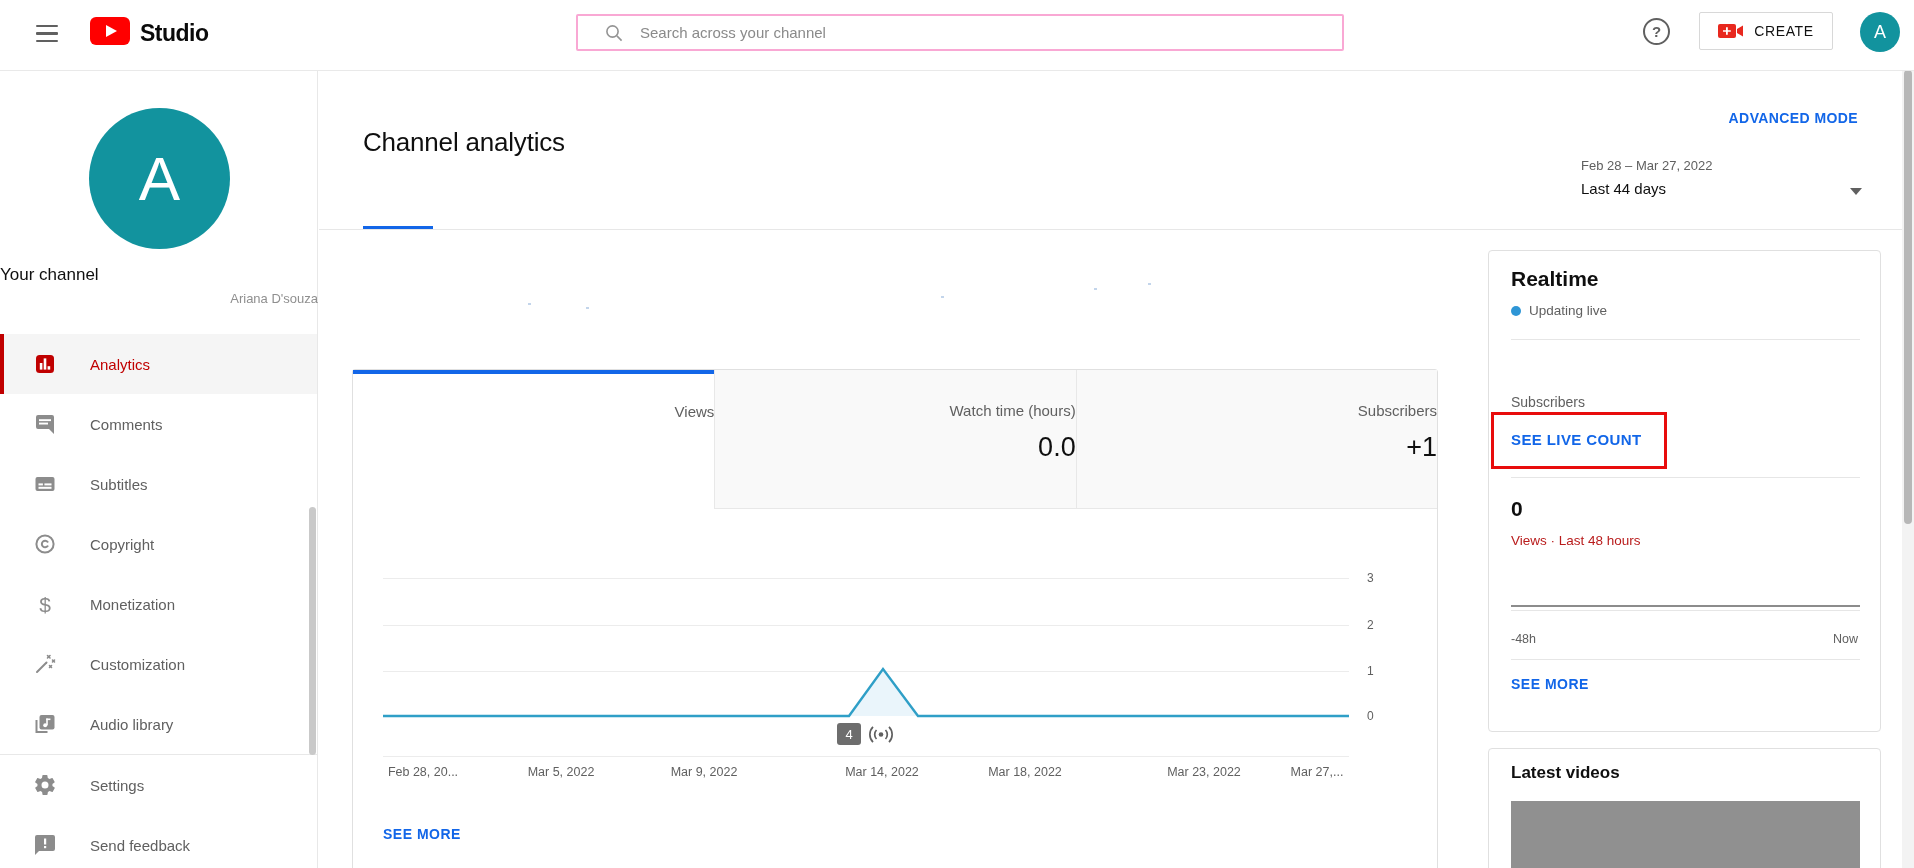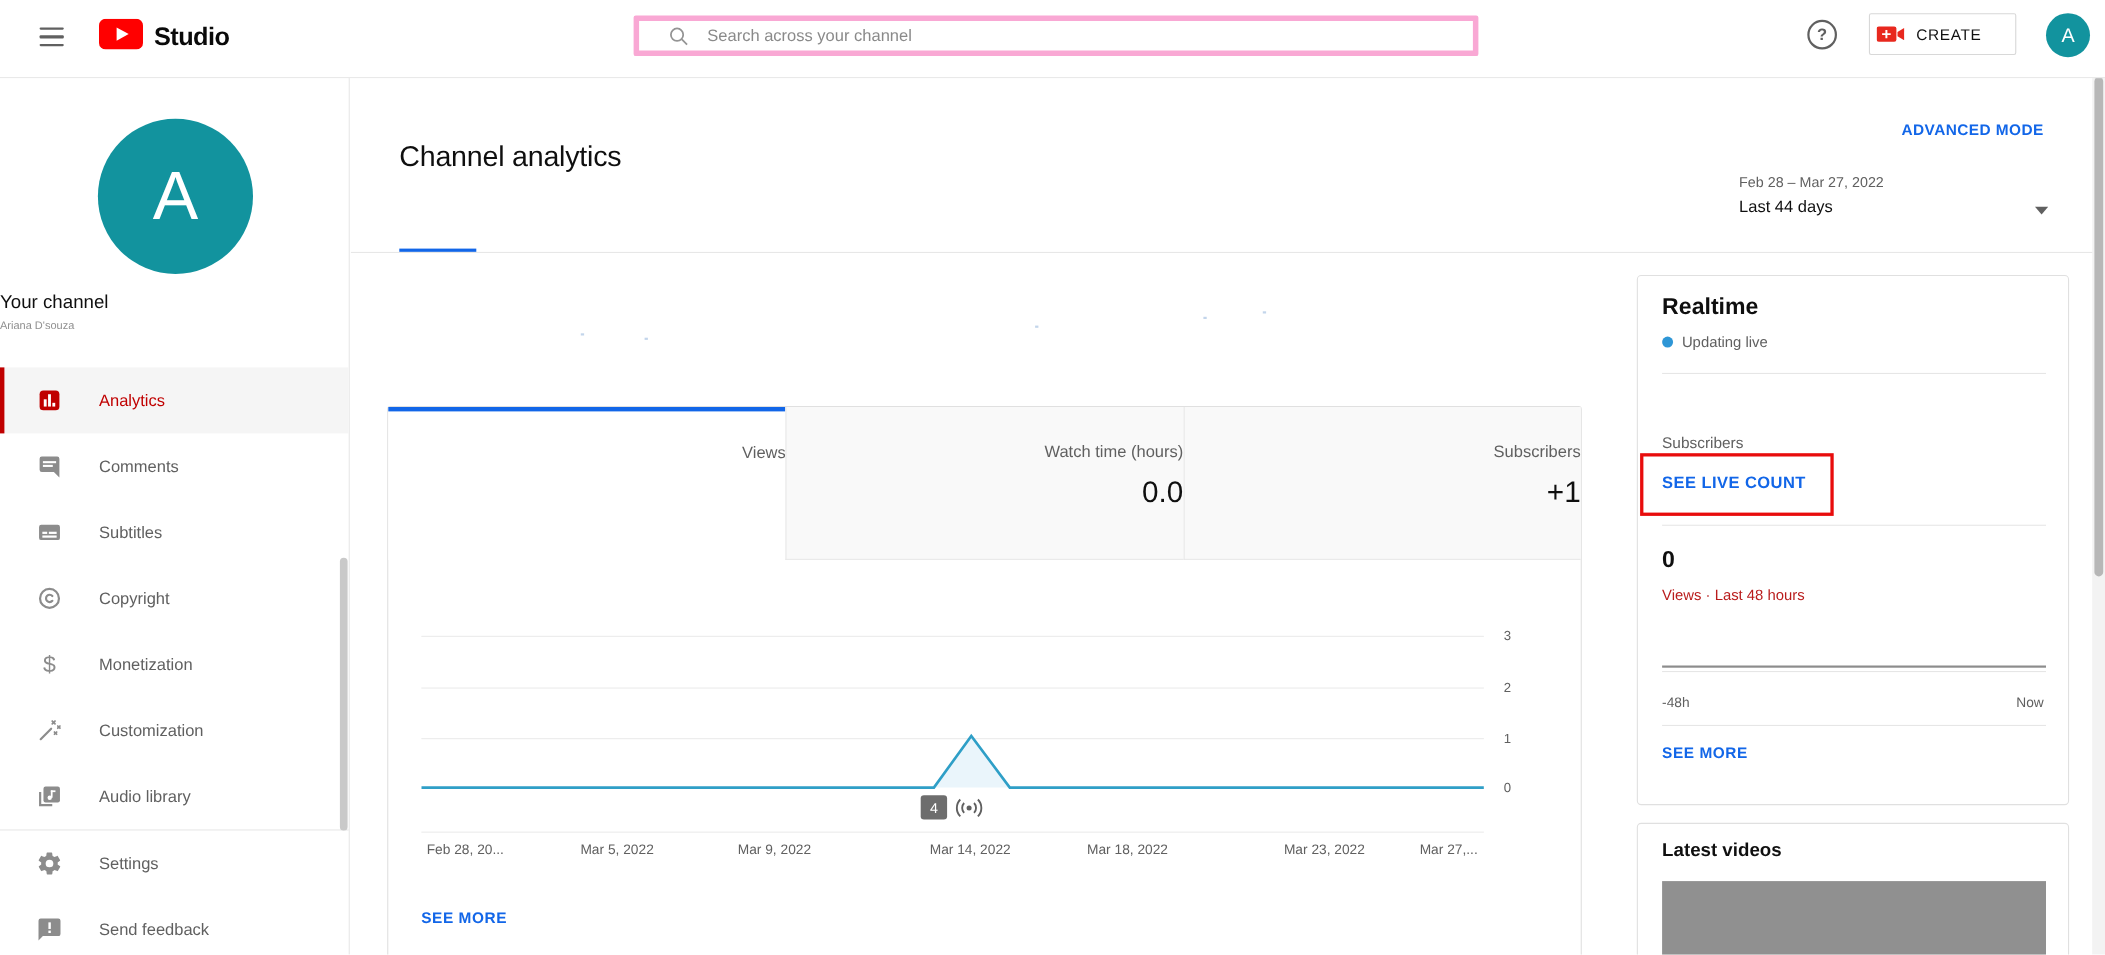--- a/index.html
+++ b/index.html
@@ -6,42 +6,42 @@
   #screen{position:relative;width:1914px;height:868px;overflow:hidden;
     font-family:"Liberation Sans",sans-serif;background:#fff;color:#0f0f0f;}
 
   
   #topbar{position:absolute;left:0;top:0;width:1914px;height:70px;background:#fff;
     border-bottom:1px solid #e9e9e9;z-index:5;}
   #hamburger{position:absolute;left:36px;top:25px;width:22px;height:18px;cursor:pointer;}
   #hamburger span{display:block;height:2.4px;background:#606060;margin-bottom:5px;border-radius:1px;}
   #logo{position:absolute;left:90px;top:17px;display:flex;align-items:center;cursor:pointer;}
   #logo .wordmark{margin-left:10px;font-size:23px;font-weight:700;letter-spacing:-0.5px;color:#0a0a0a;}
-  #searchbox{position:absolute;left:576px;top:14px;width:768px;height:37px;border:5px solid #f9a8d4;
+  #searchbox{position:absolute;left:576px;top:14px;width:768px;height:37px;border:2px solid #f9a8d4;
     border-radius:2px;display:flex;align-items:center;box-sizing:border-box;background:#fff;}
   #searchbox svg{margin-left:26px;}
   #searchbox input{border:none;outline:none;flex:1;margin-left:14px;font-size:15px;
     font-family:"Liberation Sans",sans-serif;color:#0f0f0f;background:transparent;}
   #searchbox input::placeholder{color:#8a8a8a;}
   #help-icon{position:absolute;left:1643px;top:18px;width:27px;height:27px;border:2.4px solid #606060;
     border-radius:50%;box-sizing:border-box;color:#606060;font-size:15px;font-weight:700;
     display:flex;align-items:center;justify-content:center;cursor:pointer;}
   #create-btn{position:absolute;left:1699px;top:12px;width:134px;height:38px;border:1px solid #d8d8d8;
-    border-radius:2px;background:#fff;display:flex;align-items:center;justify-content:flex-start;gap:10px;
+    border-radius:2px;background:#fff;display:flex;align-items:center;justify-content:center;gap:10px;
     font-size:14px;font-weight:500;letter-spacing:0.6px;color:#111;cursor:pointer;}
   #topbar-avatar{position:absolute;left:1860px;top:12px;width:40px;height:40px;border-radius:50%;
     background:#12939e;color:#fff;font-size:18px;display:flex;align-items:center;justify-content:center;cursor:pointer;}
 
   
   #sidebar{position:absolute;left:0;top:70px;width:318px;height:798px;background:#fff;
     border-right:1px solid #e8e8e8;box-sizing:border-box;}
   #sb-avatar{position:absolute;left:89px;top:38px;width:141px;height:141px;border-radius:50%;
     background:#12939e;color:#fff;font-size:62px;display:flex;align-items:center;justify-content:center;cursor:pointer;}
   #sb-channel{position:absolute;left:0;top:195px;width:318px;text-align:left;font-size:17px;font-weight:500;color:#0f0f0f;}
-  #sb-owner{position:absolute;left:0;top:221px;width:318px;text-align:left;font-size:10px;color:#8f8f8f;}
+  #sb-owner{position:absolute;left:0;top:221px;width:318px;text-align:right;font-size:13px;color:#8f8f8f;}
   #sb-nav{position:absolute;left:0;top:264px;width:317px;}
   .sb-item{height:60px;display:flex;align-items:center;padding-left:33px;gap:33px;cursor:pointer;
     font-size:15px;color:#606060;position:relative;box-sizing:border-box;}
   .sb-item .ic{width:24px;height:24px;display:flex;align-items:center;justify-content:center;}
   .sb-item.active{background:#f5f5f5;color:#c00000;font-weight:500;}
   .sb-item.active::before{content:"";position:absolute;left:0;top:0;width:4px;height:100%;background:#c00000;}
   .sb-divider{height:1px;background:#e8e8e8;margin:0;}
   .glyph{font-size:21px;color:#8c8c8c;line-height:1;}
   #sb-scroll{position:absolute;left:309px;top:437px;width:7px;height:248px;background:#c9c9c9;border-radius:4px;cursor:pointer;}
 

